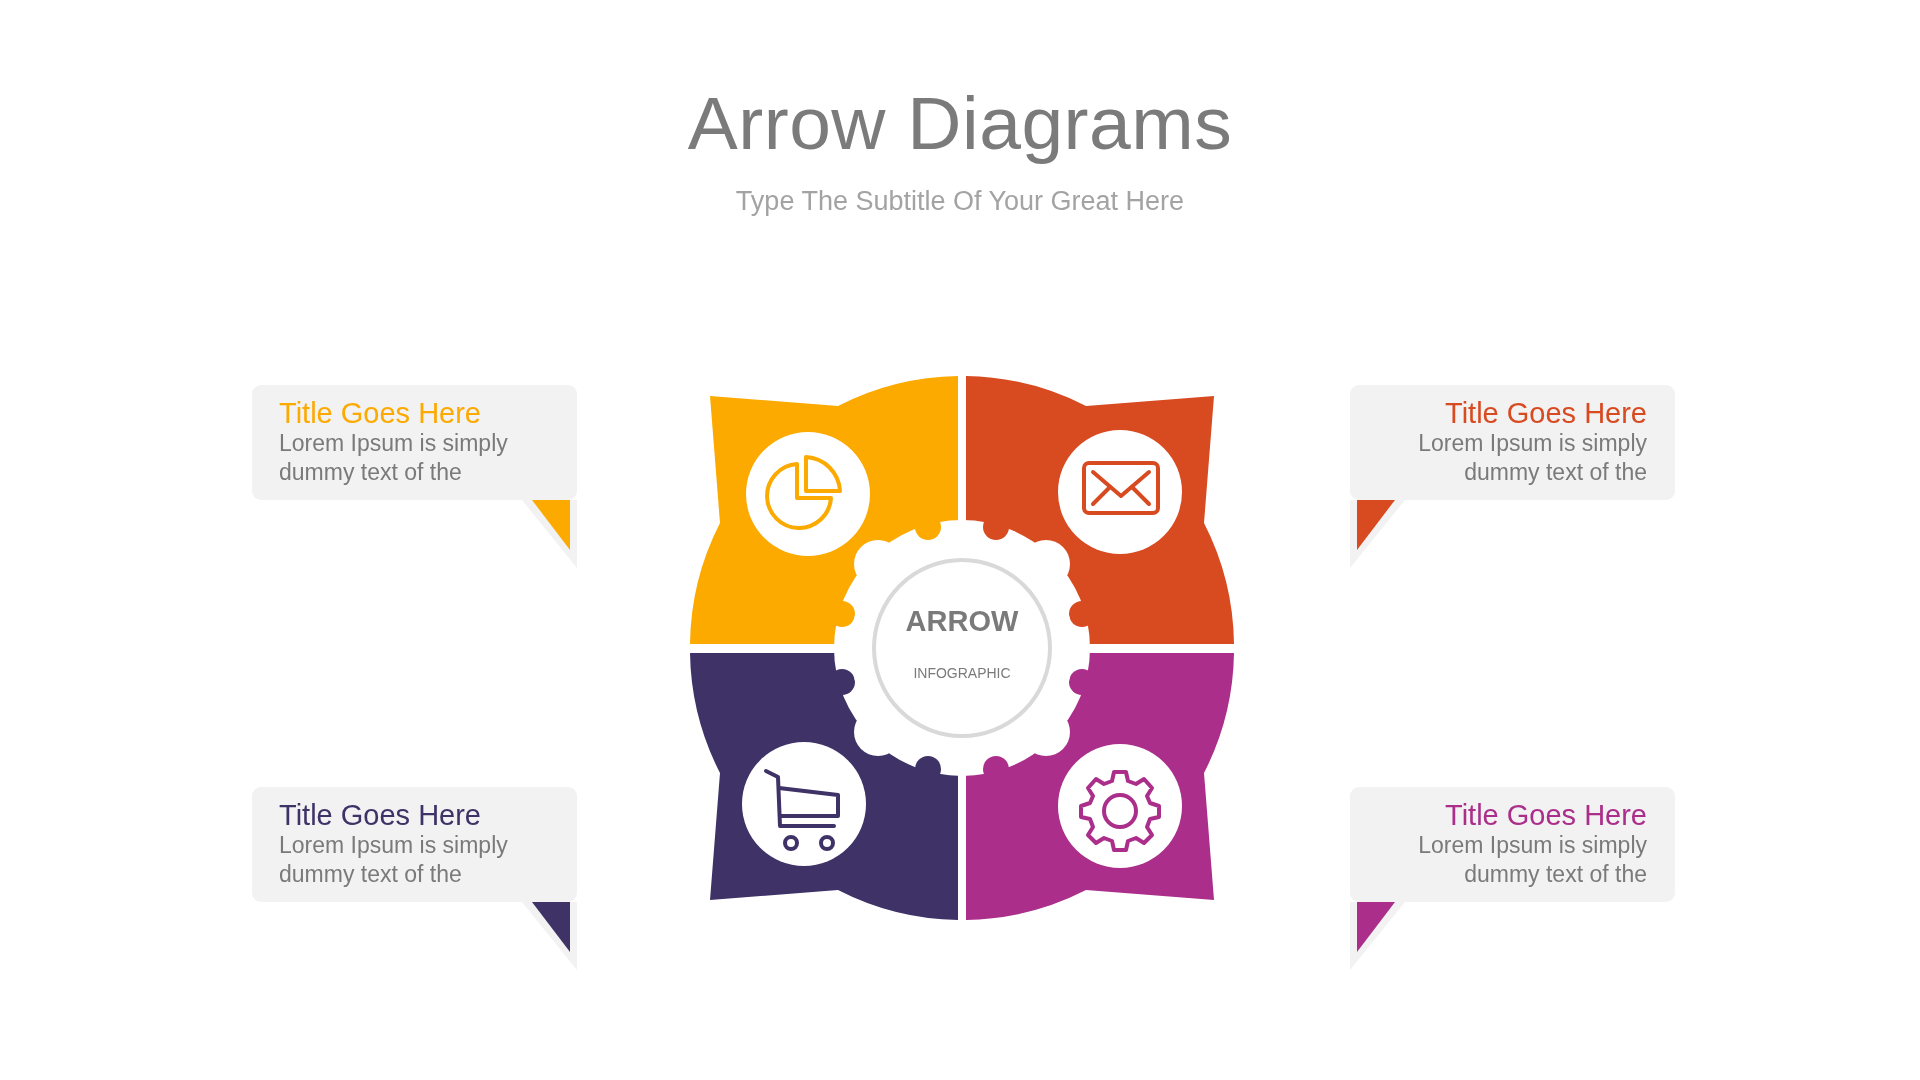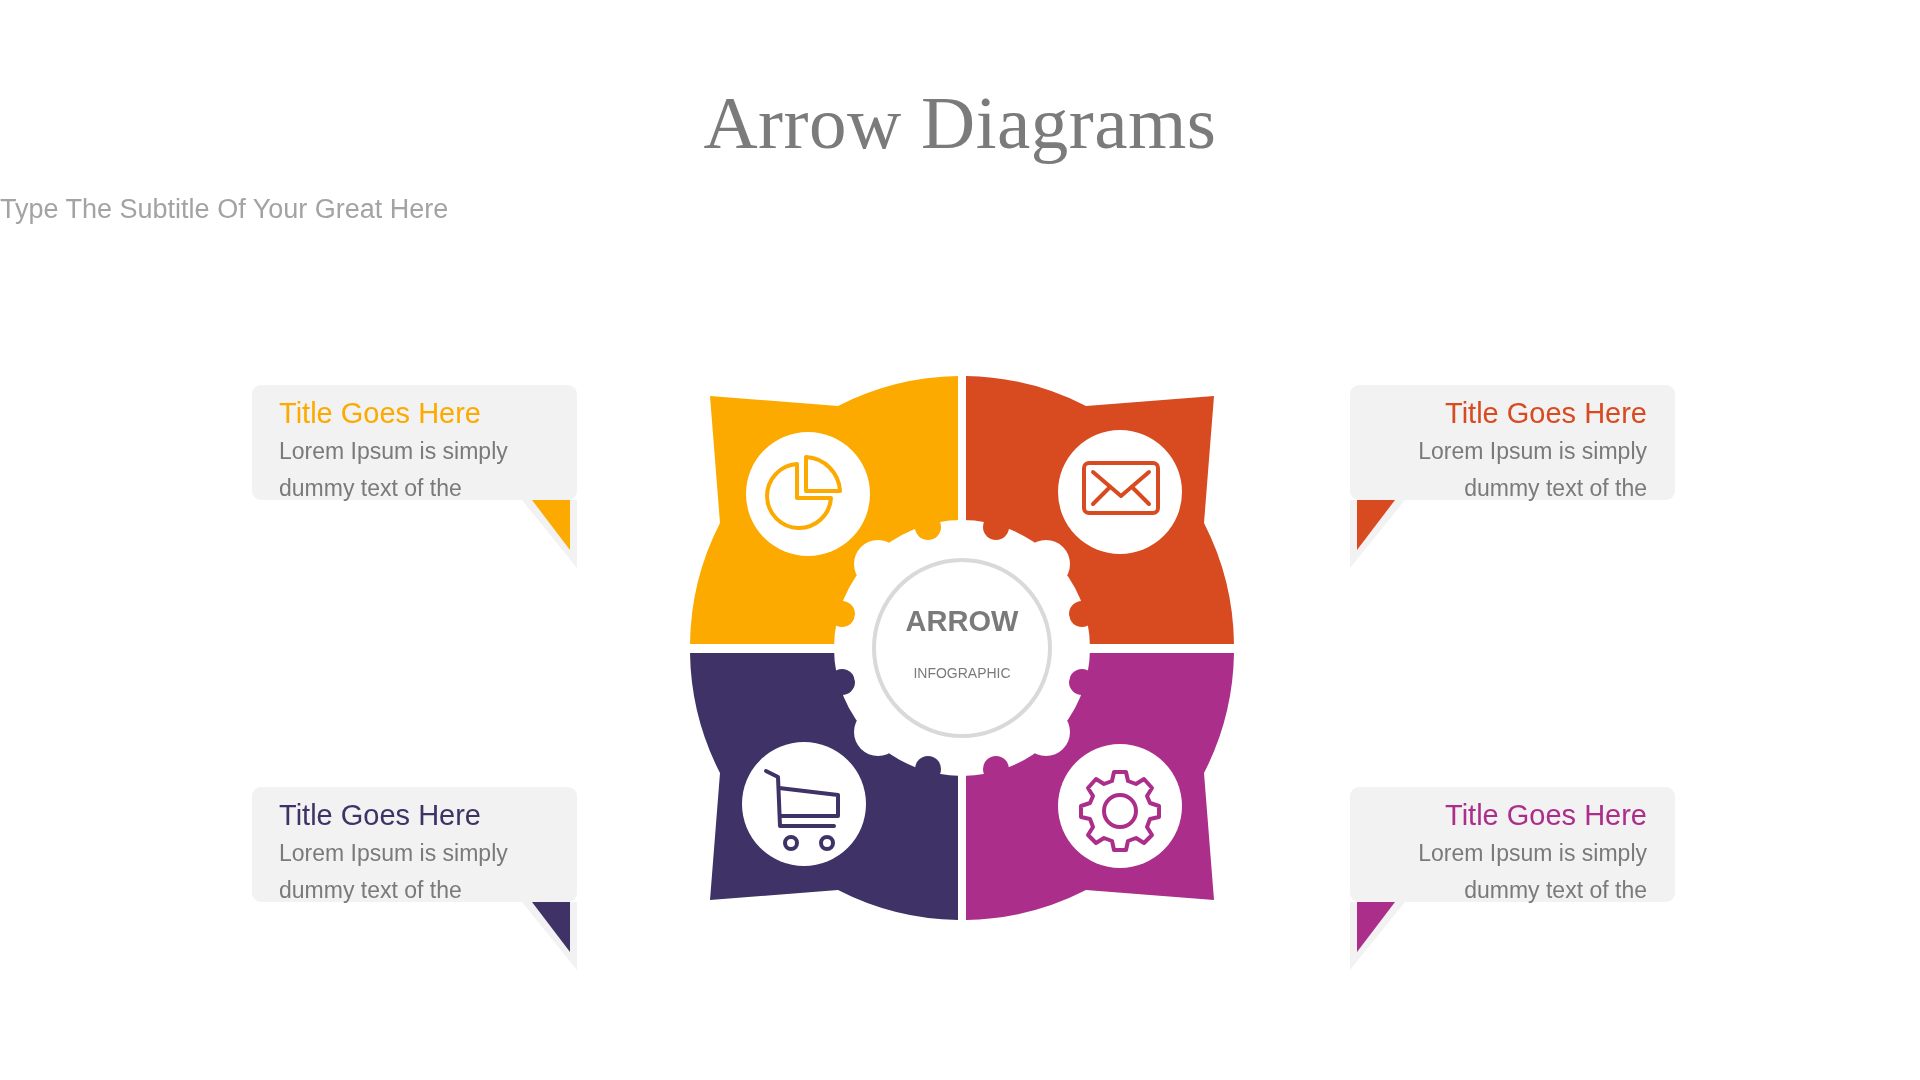--- a/index.html
+++ b/index.html
@@ -1,25 +1,25 @@
 <!DOCTYPE html>
 <html><head>
 <meta charset="utf-8">
 <style>
   html, body { margin:0; padding:0; }
   body { width:1920px; height:1080px; background:#ffffff; position:relative; overflow:hidden; font-family:"Liberation Sans", "DejaVu Sans", sans-serif; }
-  .title { position:absolute; left:0; width:1920px; top:78px; text-align:center; font-size:75px; color:#7b7b7b; letter-spacing:0.5px; line-height:90px;font-family:Liberation Serif, serif; }
-  .subtitle { position:absolute; left:0; width:1920px; top:184px; text-align:left; font-size:27px; color:#a3a3a3; line-height:34px;margin-top:8px; }
+  .title { position:absolute; left:0; width:1920px; top:78px; text-align:center; font-size:75px; color:#7b7b7b; letter-spacing:0.5px; line-height:90px; }
+  .subtitle { position:absolute; left:0; width:1920px; top:184px; text-align:center; font-size:27px; color:#a3a3a3; line-height:34px; }
   .callout { position:absolute; width:325px; height:115px; }
   .callout .box { position:absolute; left:0; top:0; width:325px; height:115px; background:#f2f2f2; border-radius:9px; }
   .callout .text { position:absolute; top:12px; width:270px; }
   .callout.left .text { left:27px; text-align:left; }
   .callout.right .text { right:28px; text-align:right; }
   .callout .ctitle { font-size:29px; font-weight:normal; line-height:32px; white-space:nowrap; }
-  .callout .cbody { font-size:23px; color:#7a7a7a; line-height:29px; white-space:nowrap;margin-top:8px; }
+  .callout .cbody { font-size:23px; color:#7a7a7a; line-height:29px; white-space:nowrap; }
   .callout svg.tail { position:absolute; top:115px; width:60px; height:75px; overflow:visible; }
   .callout.left svg.tail { right:0; }
   .callout.right svg.tail { left:0; }
   #diagram { position:absolute; left:0; top:0; width:1920px; height:1080px; }
   .center-label { position:absolute; left:862px; width:200px; text-align:center; color:#7a7a7a; }
   .center-main { top:604px; font-size:29px; font-weight:bold; line-height:34px; }
   .center-sub { top:662px; font-size:14px; line-height:22px; }
 </style>
 </head>
 <body>

